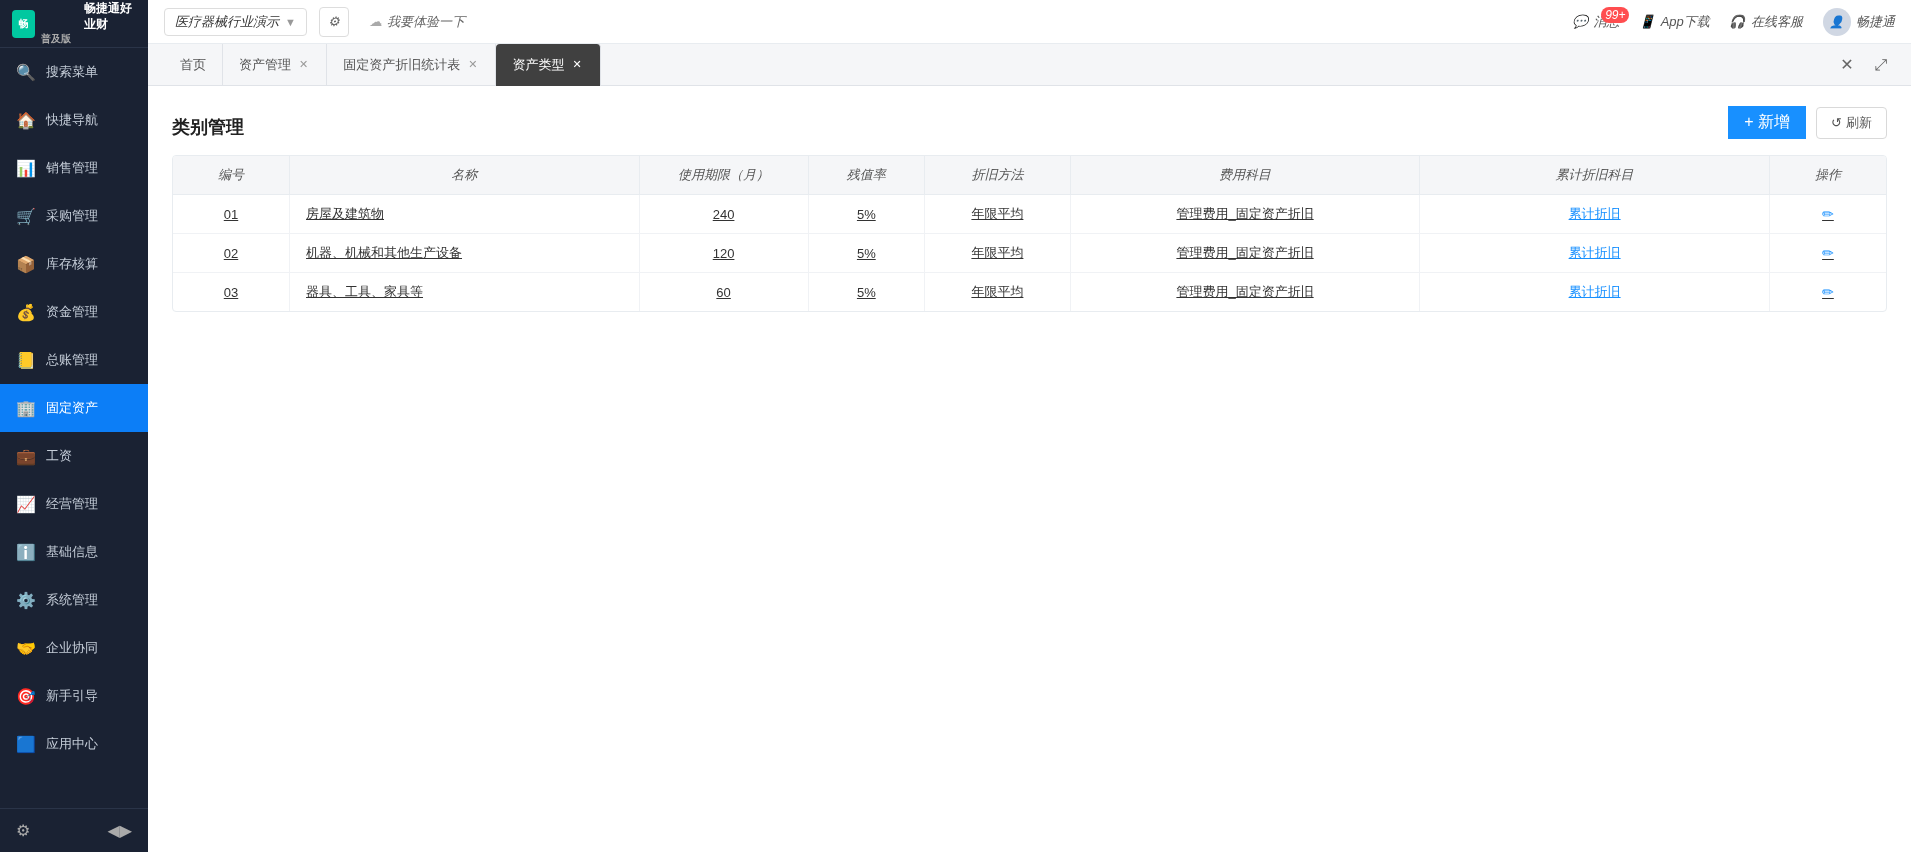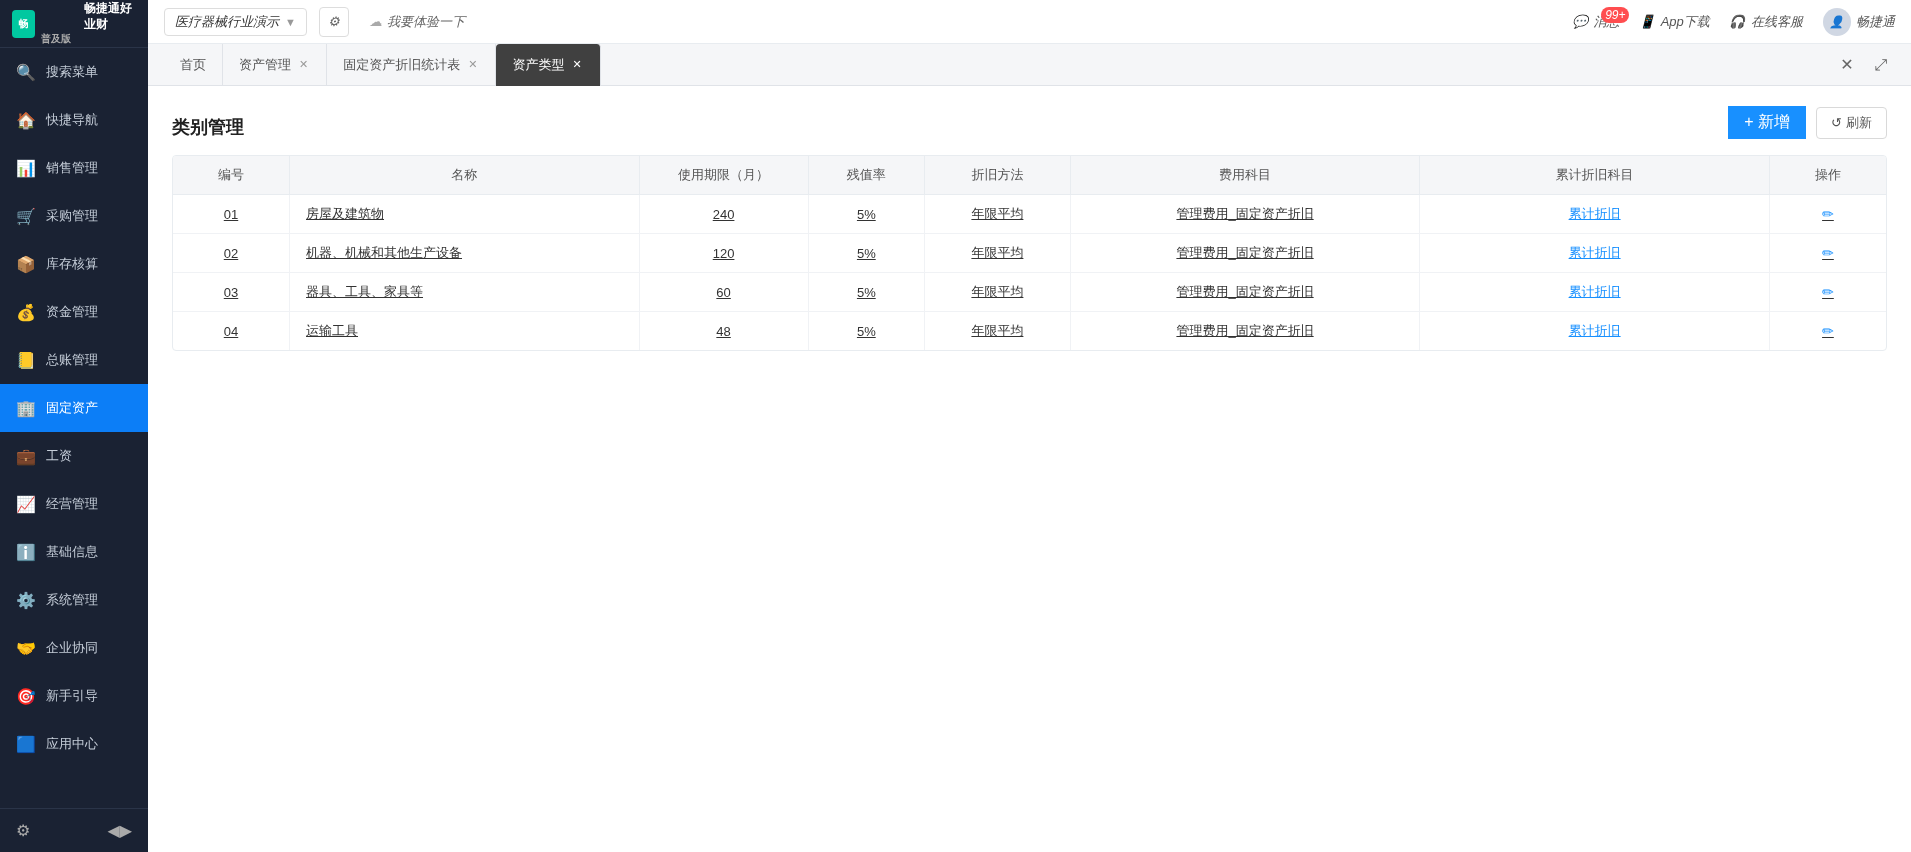--- a/index.html
+++ b/index.html
@@ -265,20 +265,21 @@
       border-radius: 4px;
       overflow: hidden;
     }
     table {
       width: 100%;
       border-collapse: collapse;
       font-size: 13px;
     }
     thead tr {
       background: #f5f6f8;
+      font-style: italic;
     }
     thead th {
       padding: 10px 12px;
       text-align: center;
       color: #555;
       font-weight: 500;
       border-bottom: 1px solid #e8ecf0;
       border-right: 1px solid #e8ecf0;
       white-space: nowrap;
     }
@@ -493,27 +494,17 @@
           <tr>
             <td>03</td>
             <td class="name-cell">器具、工具、家具等</td>
             <td>60</td>
             <td>5%</td>
             <td>年限平均</td>
             <td>管理费用_固定资产折旧</td>
             <td class="cumul-text">累计折旧</td>
             <td><span class="edit-icon">✏</span></td>
           </tr>
-          <tr>
-            <td>04</td>
-            <td class="name-cell">运输工具</td>
-            <td>48</td>
-            <td>5%</td>
-            <td>年限平均</td>
-            <td>管理费用_固定资产折旧</td>
-            <td class="cumul-text">累计折旧</td>
-            <td><span class="edit-icon">✏</span></td>
-          </tr>
         </tbody>
       </table>
     </div>
   </div>
 </div>
 
 </body></html>

